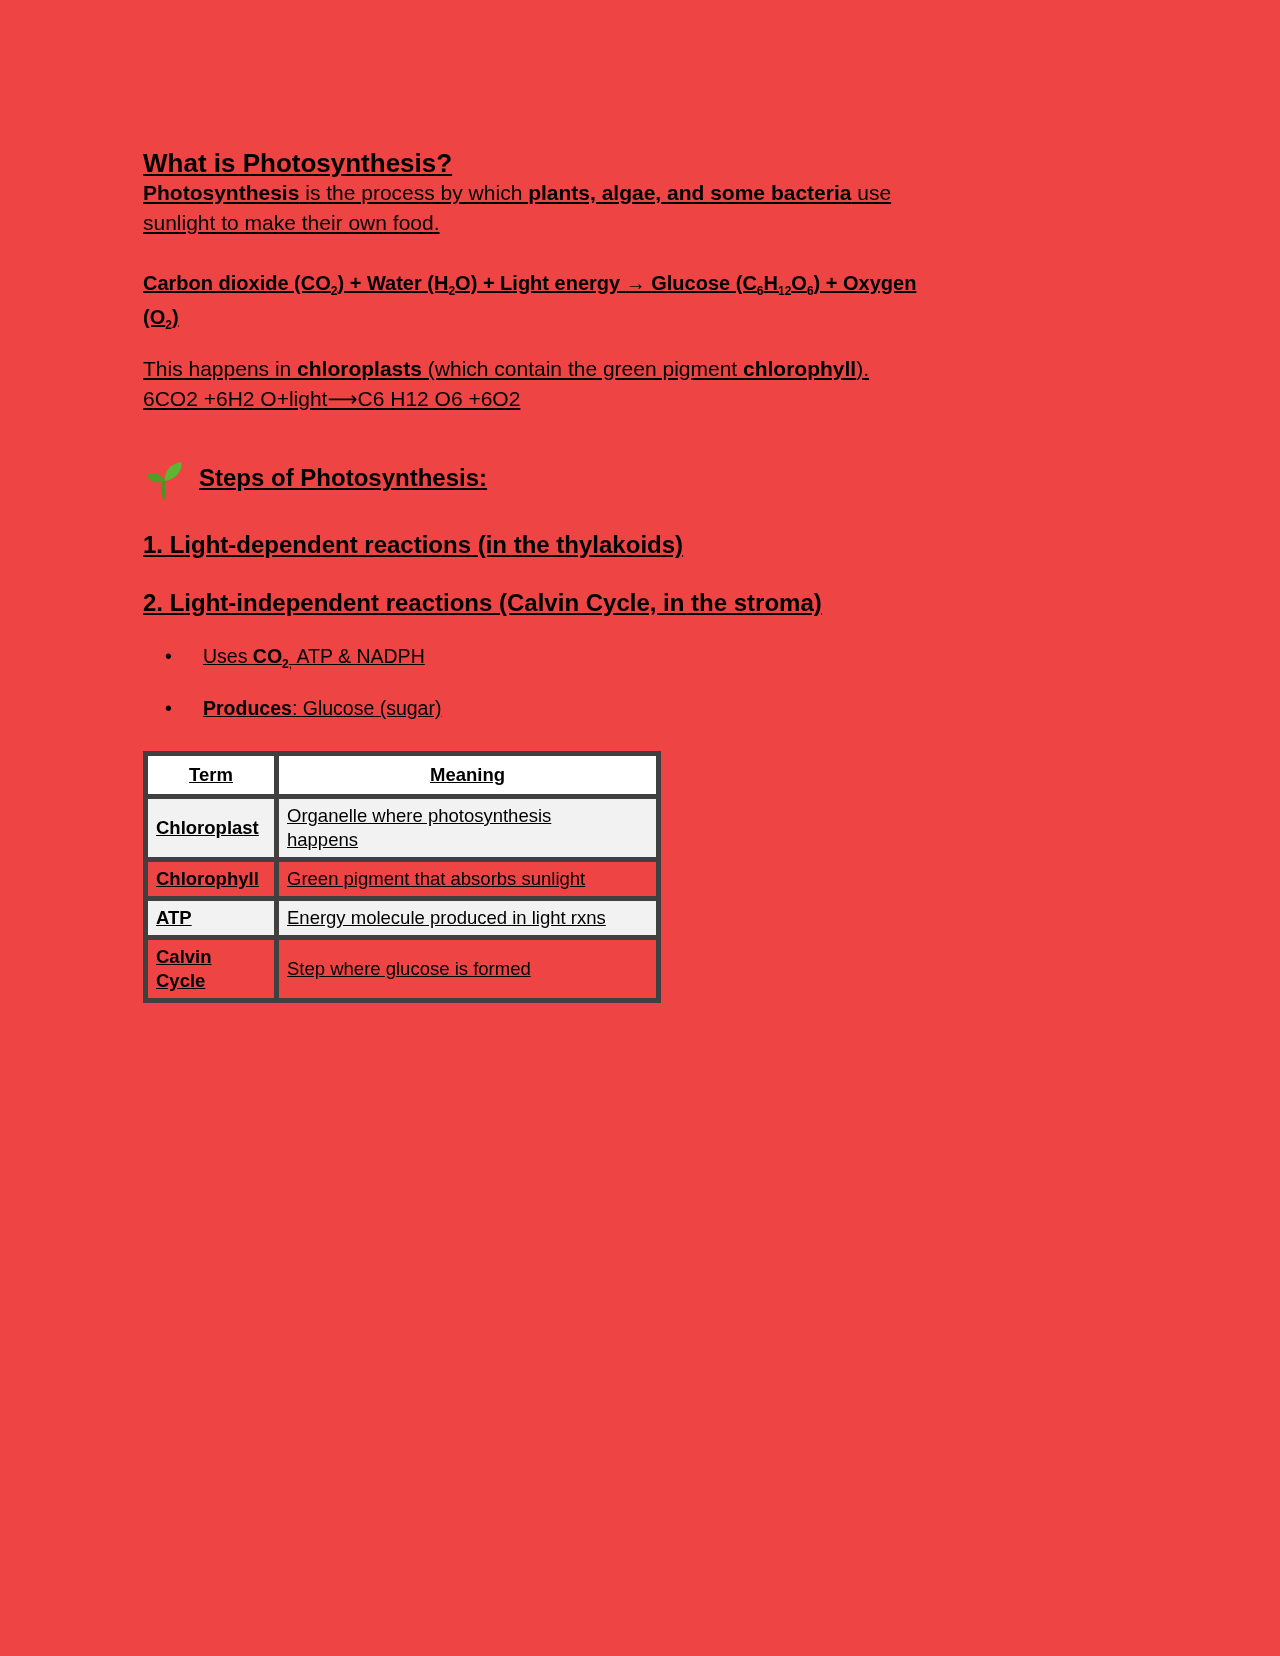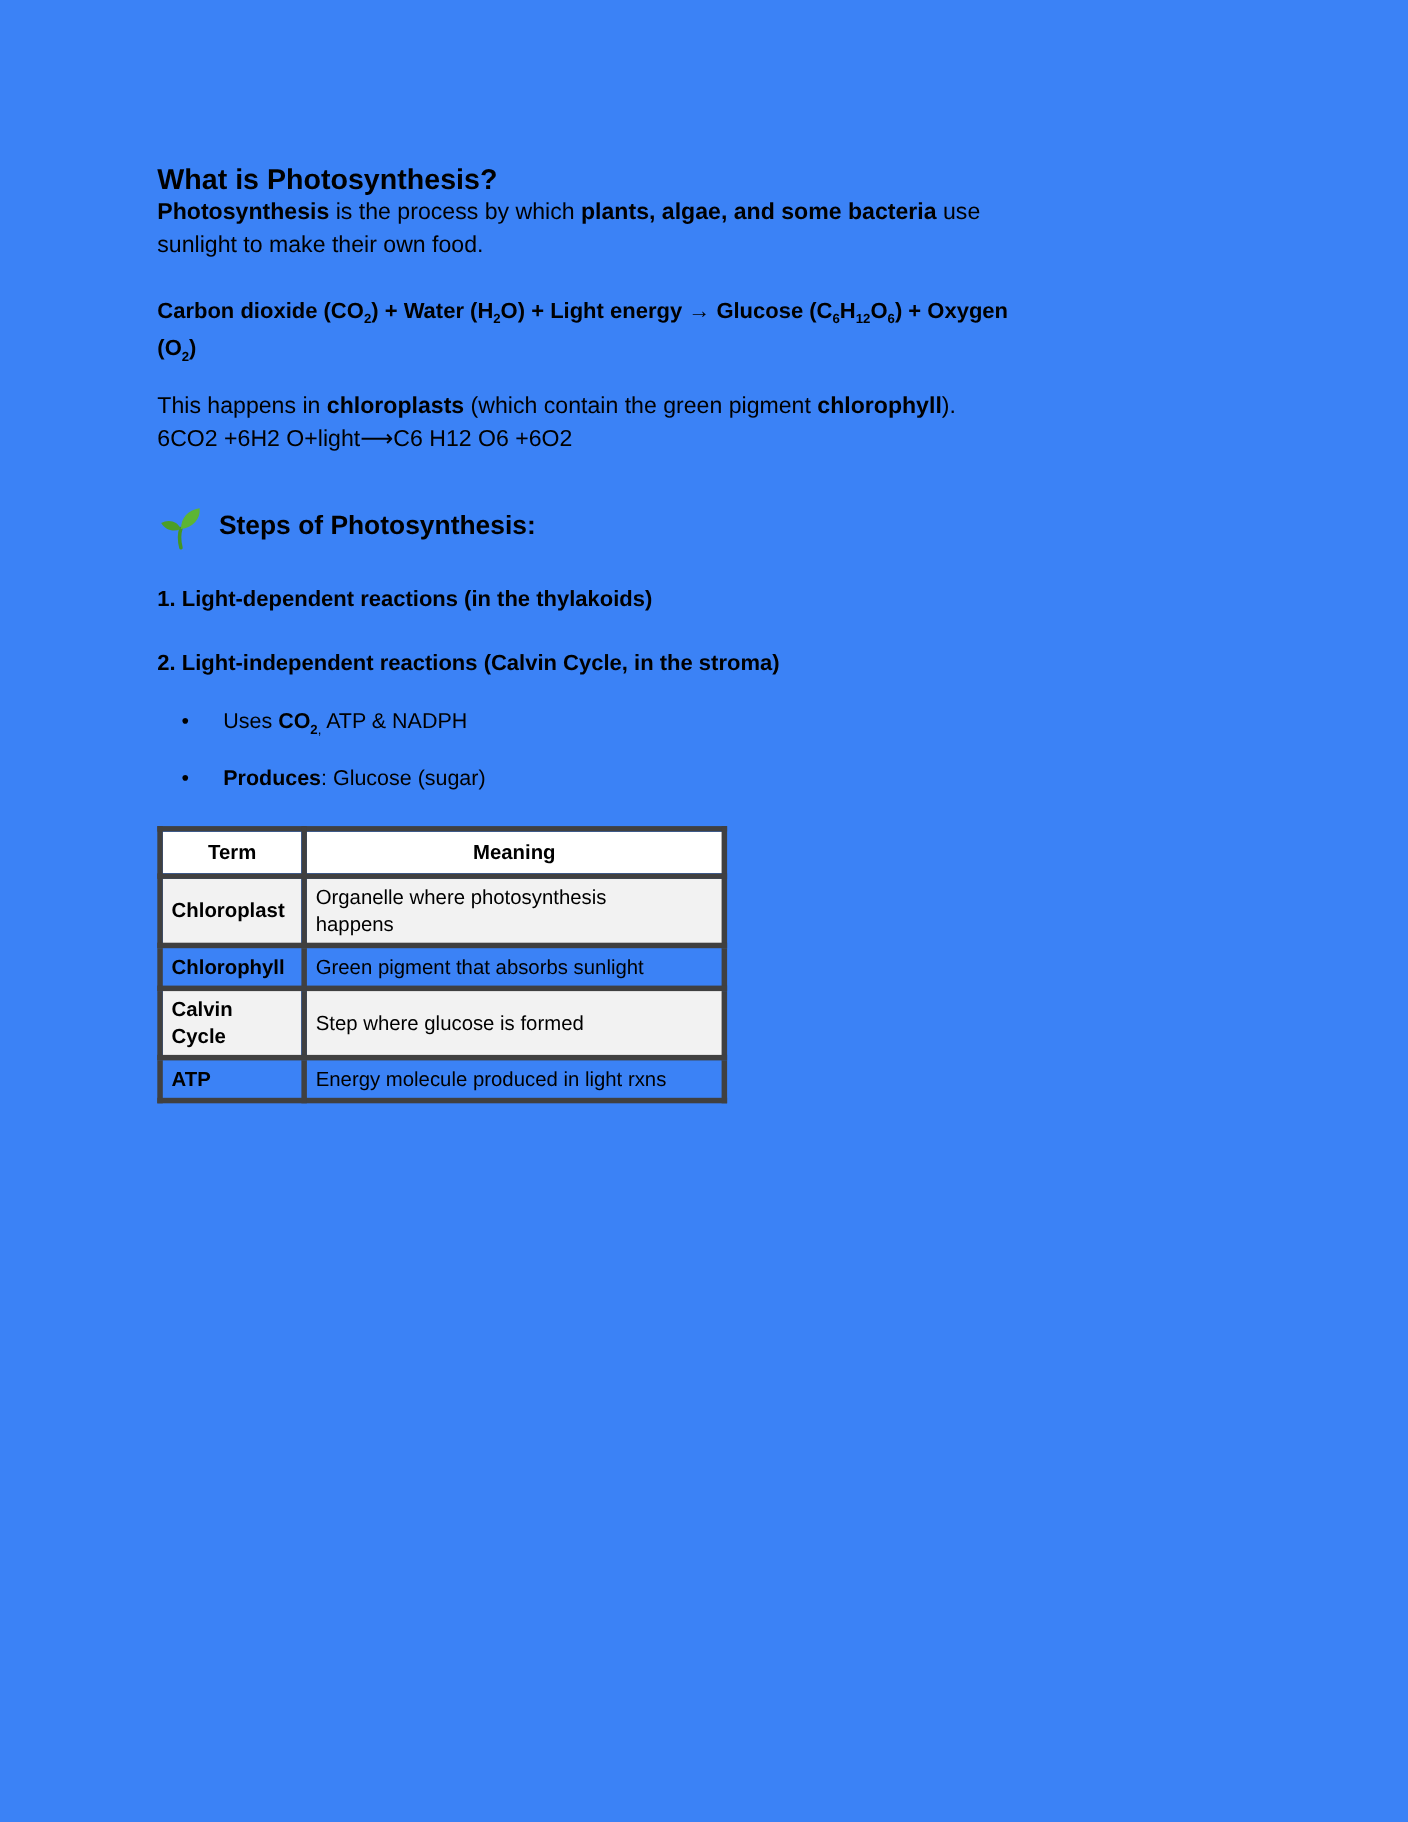--- a/index.html
+++ b/index.html
@@ -1,33 +1,34 @@
 <!DOCTYPE html>
 <html><head>
 <meta charset="utf-8">
 <style>
   html,body { margin:0; padding:0; background:#ffffff; }
   .page {
     width:1280px; height:1656px; box-sizing:border-box;
-    background:#3b82f6; color:#000000;
+    background:#ef4444; color:#000000;
     padding:148px 143px 0 143px;
     font-family:"Liberation Sans", sans-serif;
     overflow:hidden;
+    text-decoration:underline;
   }
   h1.doc-title { font-size:26px; line-height:30px; margin:0; font-weight:bold; }
   p.body { font-size:21px; line-height:30px; margin:0; }
   .intro { margin-top:36px; }
   .icon-line { margin-top:28px; display:flex; align-items:center; gap:12px; }
   .icon-line .glyph { width:36px; height:36px; display:inline-block; }
   .word-eq { margin-top:28px; font-size:20px; line-height:34px; font-weight:bold; }
   .chloro { margin-top:26px; }
   .chem-eq { margin-top:58px; }
   .steps-head { margin-top:42px; display:flex; align-items:center; gap:14px; font-size:24px; font-weight:bold; margin-bottom:0; }
   .steps-head .glyph { width:42px; height:44px; display:inline-block; }
-  h3.sec { font-size:20px; line-height:26px; margin:32px 0 0 0; font-weight:bold; }
+  h3.sec { font-size:24px; line-height:26px; margin:32px 0 0 0; font-weight:bold; }
   ul.blist { list-style:none; margin:26px 0 0 0; padding:0 0 0 60px; }
   ul.blist li { position:relative; font-size:19.5px; line-height:29px; }
   ul.blist li + li { margin-top:23px; }
   ul.blist li::before { content:"\2022"; position:absolute; left:-38px; top:0; font-size:19.5px; }
   sub { font-size:12px; line-height:0; vertical-align:-5px; }
   table.terms { border-collapse:collapse; margin-top:28px; font-size:18.5px; table-layout:fixed; }
   table.terms th, table.terms td { border:5px solid #404040; padding:5px 8px; line-height:24px; vertical-align:middle; overflow:hidden; }
   table.terms th { font-weight:bold; text-align:center; padding:7px 8px; background:#ffffff; }
   table.terms td.term { font-weight:bold; }
   table.terms tbody tr:nth-child(odd) { background:#f2f2f2; }
@@ -83,23 +84,23 @@
     <tbody>
       <tr>
         <td class="term">Chloroplast</td>
         <td>Organelle where photosynthesis<br>happens</td>
       </tr>
       <tr>
         <td class="term">Chlorophyll</td>
         <td>Green pigment that absorbs sunlight</td>
       </tr>
       <tr>
+        <td class="term">ATP</td>
+        <td>Energy molecule produced in light rxns</td>
+      </tr>
+      <tr>
         <td class="term">Calvin<br>Cycle</td>
         <td>Step where glucose is formed</td>
-      </tr>
-      <tr>
-        <td class="term">ATP</td>
-        <td>Energy molecule produced in light rxns</td>
       </tr>
     </tbody>
   </table>
 
 </div>
 
 </body></html>

